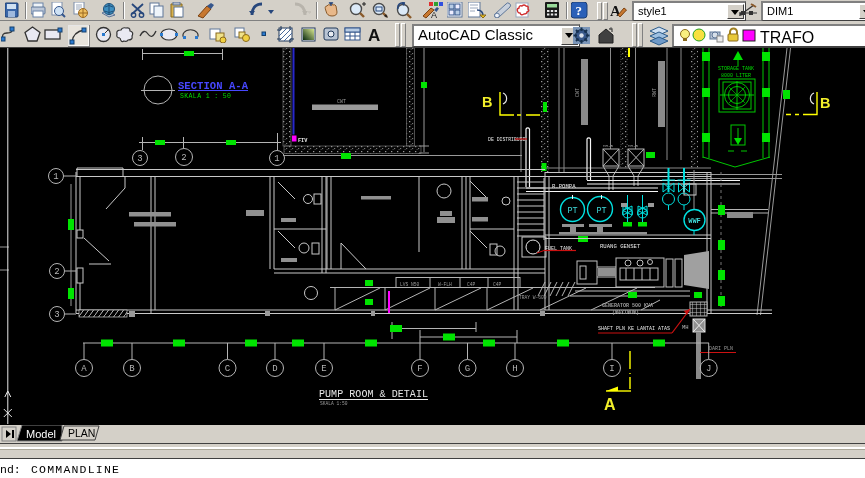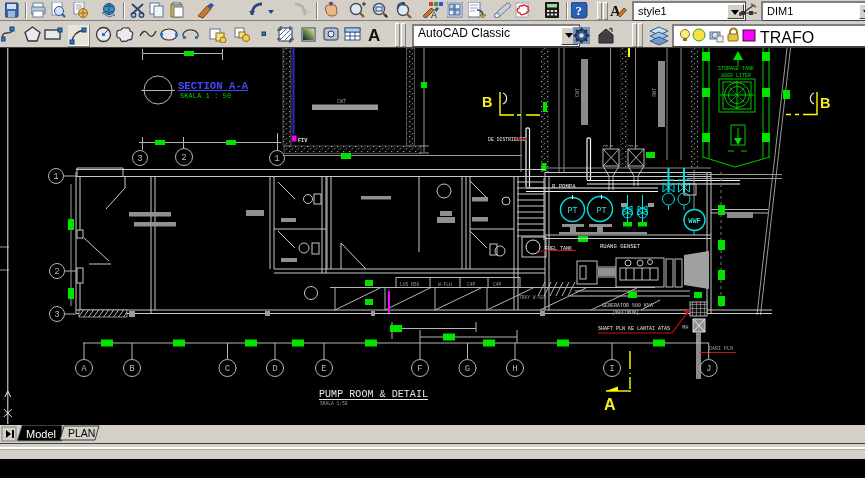--- a/index.html
+++ b/index.html
@@ -249,21 +249,21 @@
         <rect x="1" y="2" width="15" height="12" fill="#fff" stroke="#35568c"></rect>
         <path d="M1 6 h15 M1 10 h15 M6 2 v12 M11 2 v12" stroke="#35568c"></path>
         <rect x="1" y="2" width="15" height="4" fill="#b8cce4" stroke="#35568c"></rect>
       </svg>
     <svg class="ico2" style="left:366px" width="18" height="17">
         <text x="2" y="15" font-size="17" font-weight="bold" fill="#111" font-family="Liberation Sans">A</text>
       </svg>
     <div class="grip" style="left:395px;top:2px;height:22px"></div>
     <div class="grip" style="left:401px;top:2px;height:22px"></div>
     <div class="combo" style="left:412px;top:3px;width:153px;height:20px">
-        <span class="txt" style="top:0;font-size:12px">AutoCAD Classic</span>
+        <span class="txt" style="top:0;font-size:15px">AutoCAD Classic</span>
         <div class="dbtn"></div>
       </div>
     <svg class="ico2" style="left:573px;top:6px" width="19" height="18">
         <rect x="0" y="0" width="17" height="17" fill="#7a95b8"></rect>
         <circle cx="8.5" cy="8.5" r="6" fill="#38588a" stroke="#16304e"></circle>
         <circle cx="8.5" cy="8.5" r="2.2" fill="#d8e0ea"></circle>
         <g stroke="#16304e" stroke-width="2">
           <line x1="8.5" y1="0.5" x2="8.5" y2="4"></line>
           <line x1="8.5" y1="13" x2="8.5" y2="16.5"></line>
           <line x1="0.5" y1="8.5" x2="4" y2="8.5"></line>
@@ -730,13 +730,17 @@
         <rect x="12" y="5" width="2" height="8" fill="#000"></rect>
       <path d="M22 0 L62 0 L62 16 L17 16 Z" fill="#000" stroke="#808080"></path>
       <text x="26" y="13" font-size="11" fill="#fff" font-family="Liberation Sans">Model</text>
       <path d="M64 1 L99 1 L95 15 L60 15 Z" fill="#d4d0c8" stroke="#404040"></path>
       <text x="68" y="12" font-size="10.5" fill="#000" font-family="Liberation Sans">PLAN</text>
     </svg>
   </div>
   <div id="strip">
       <div class="hl"></div>
     </div>
+  <div id="cmd">
+      <span style="position:absolute;left:0px;top:4px;font-size:11.5px;">nd:</span>
+      <span style="position:absolute;left:31px;top:4px;font-size:11.5px;letter-spacing:1.2px;">COMMANDLINE</span>
+    </div>
 </div>
 
 </body></html>

